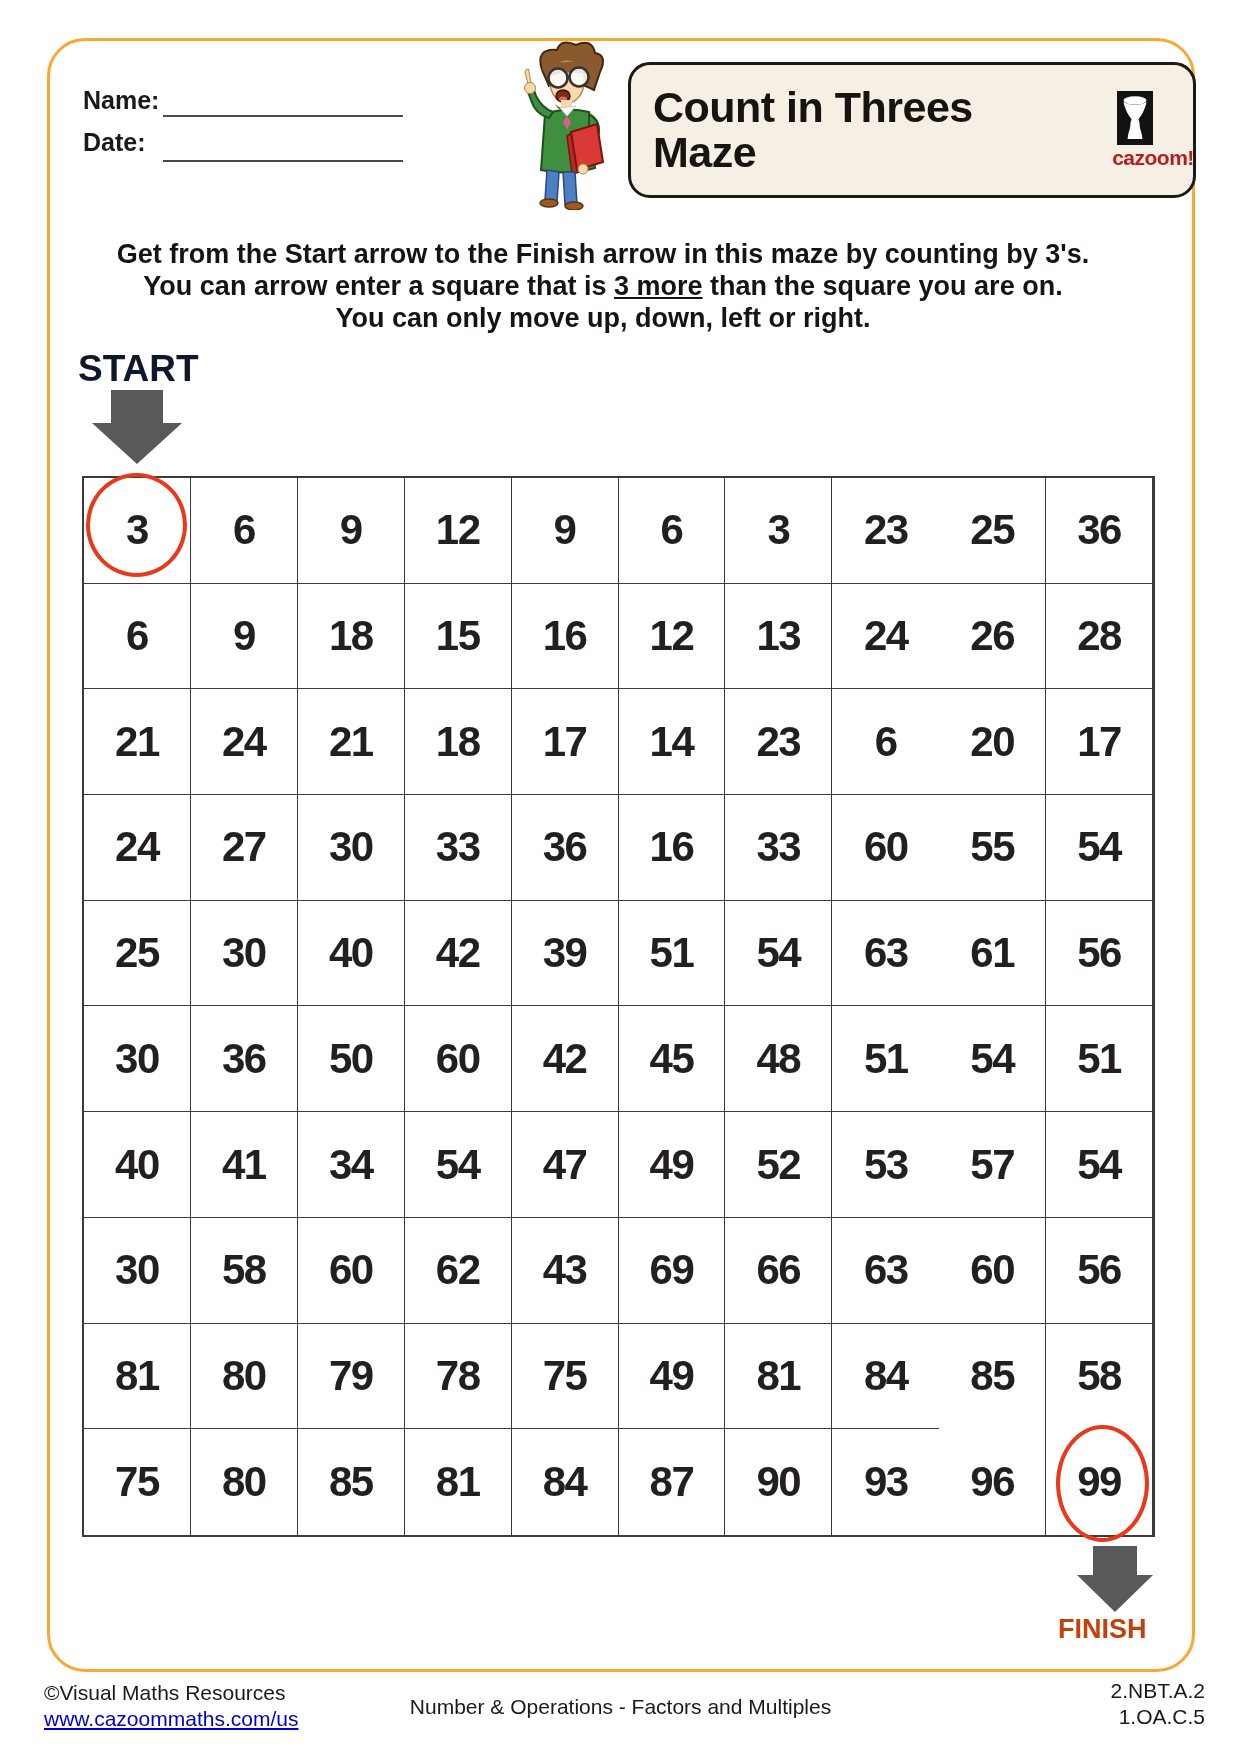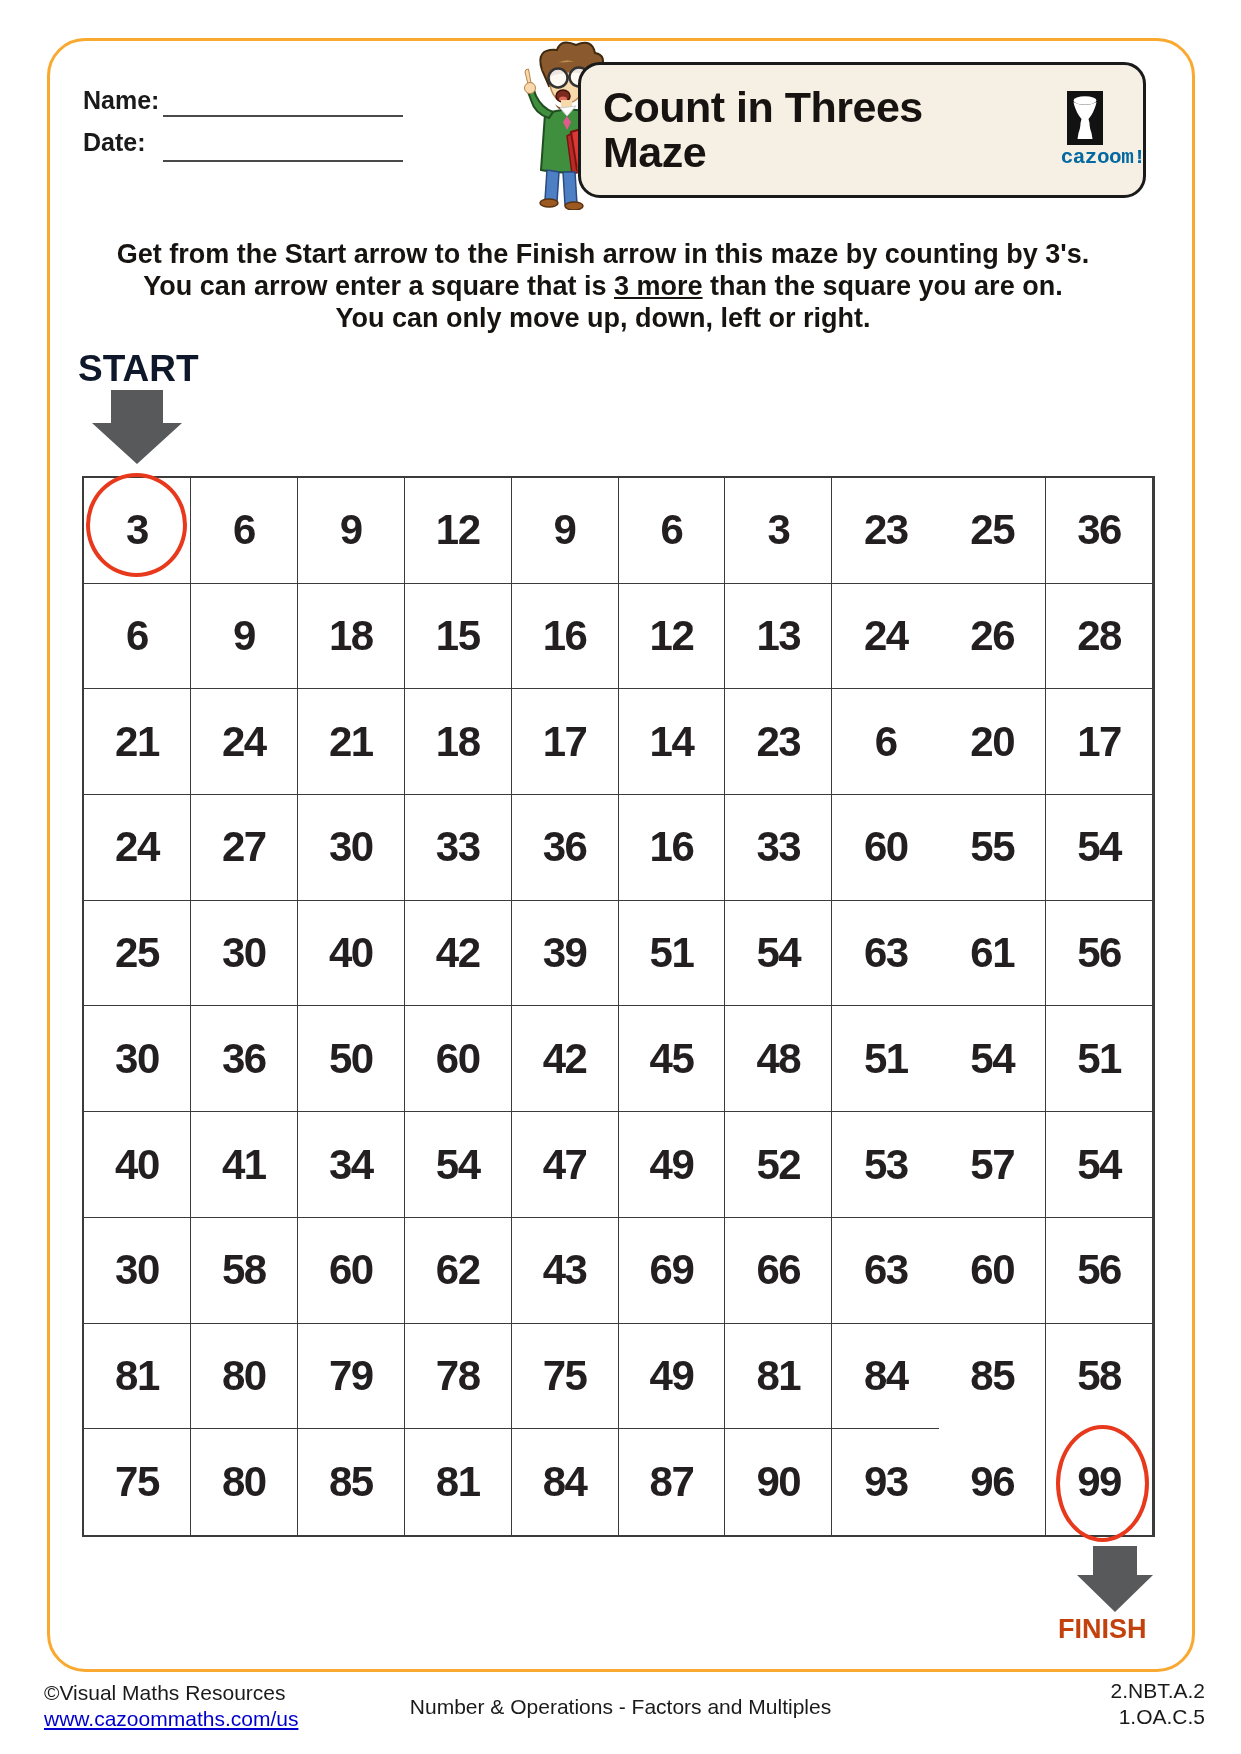--- a/index.html
+++ b/index.html
@@ -12,31 +12,31 @@
   
   .frame{
     left:47px;top:38px;width:1148px;height:1634px;
     border:3px solid #F9A930;border-radius:38px;box-sizing:border-box;
   }
   
   .field-label{font-weight:bold;font-size:25px;color:#1a1a1a;}
   .fill-line{border-bottom:2px solid #4a4a4a;height:0;}
   
   .title-box{
-    left:578px;top:62px;width:568px;height:136px;box-sizing:border-box;
+    left:628px;top:62px;width:568px;height:136px;box-sizing:border-box;
     background:#F6EFE4;border:3px solid #1a1a1a;border-radius:22px;
     display:flex;align-items:center;
   }
   .title-text{
     font-size:43px;font-weight:bold;color:#171310;letter-spacing:-0.5px;
     padding-left:22px;flex:1;line-height:1.05;
   }
   .logo{width:100px;display:flex;flex-direction:column;align-items:center;margin-right:8px;}
   .logo-icon{width:36px;height:54px;}
-  .logo-text{font-family:Liberation Mono, monospace;font-weight:bold;font-size:21px;color:#0369a1;margin-top:1px;letter-spacing:-0.5px;margin-left:36px;}
+  .logo-text{font-family:Liberation Sans, sans-serif;font-weight:bold;font-size:21px;color:#b91c1c;margin-top:1px;letter-spacing:-0.5px;margin-left:36px;}
   
   .instructions{
     left:47px;top:238px;width:1112px;text-align:center;
     font-weight:bold;font-size:27px;line-height:32px;color:#171310;
   }
   .u{text-decoration:underline;}
   
   .start-label{left:78px;top:348px;font-weight:bold;font-size:37px;color:#0f172a;}
   .finish-label{left:1058px;top:1614px;width:120px;text-align:left;font-weight:bold;font-size:27px;color:#c2410c;}
   

